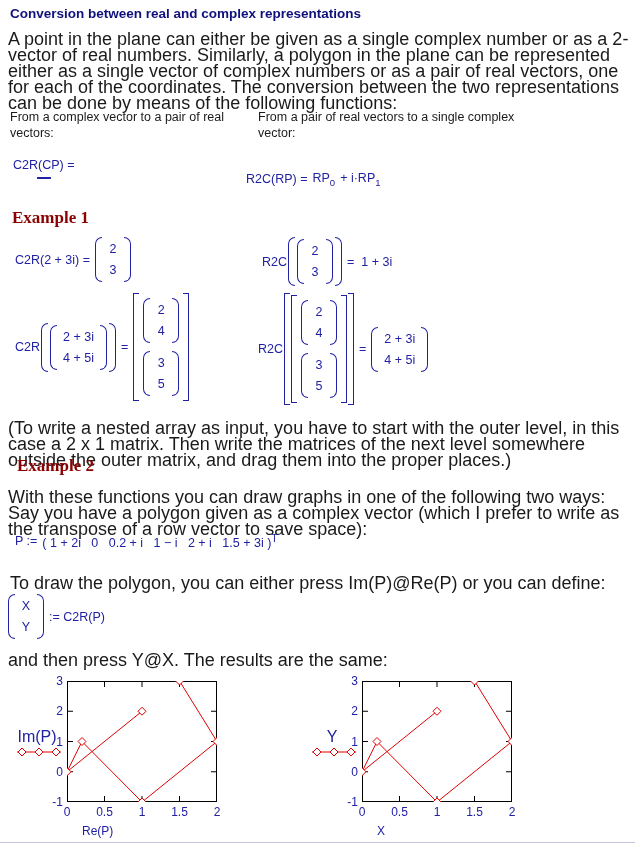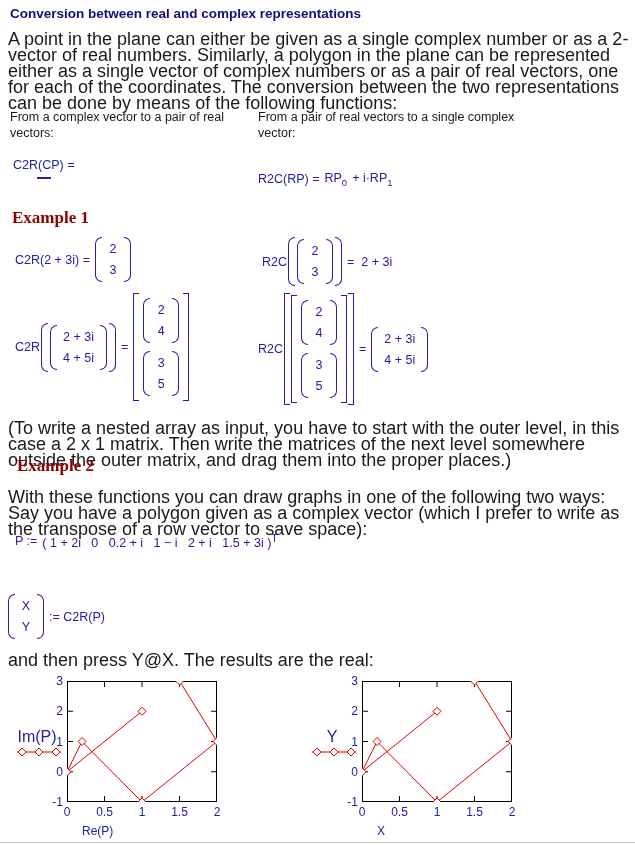--- a/index.html
+++ b/index.html
@@ -53,21 +53,21 @@
   <div class="abs caption" style="left:258px;top:110px;width:262px;">From a pair of real vectors to a single complex vector:</div>
 
   <div class="abs mrow" style="left:13px;top:158px;flex-direction:column;">
     <span class="mtxt">C2R(CP) =</span>
     <span class="pvec">
       <span class="pl"></span>
       <span class="pr"></span>
     </span>
   </div>
 
-  <div class="abs mrow" style="left:258px;top:171px;">
+  <div class="abs mrow" style="left:246px;top:171px;">
     <span class="mtxt">R2C(RP) =</span>
     <span class="mtxt"><span>RP</span><sub>0</sub></span>
     <span class="mtxt"><span>+ i·RP</span><sub>1</sub></span>
   </div>
 
   <div class="abs exheading" style="left:12px;top:208px;">Example 1</div>
 
   <div class="abs mrow" style="left:15px;top:237px;">
     <span class="mtxt">C2R(2 + 3i) =</span>
     <span class="pvec">
@@ -89,21 +89,21 @@
           <span class="pl"></span>
           <span class="vbody">
             <span>2</span>
             <span>3</span>
           </span>
           <span class="pr"></span>
         </span>
       </span>
       <span class="pr"></span>
     </span>
-    <span class="mtxt" style="margin-left:4px;">=  2 + 3i</span>
+    <span class="mtxt" style="margin-left:4px;">=  1 + 3i</span>
   </div>
 
   <div class="abs mrow" style="left:15px;top:293px;gap:1px;">
     <span class="mtxt">C2R</span>
     <span class="pwrap">
       <span class="pl"></span>
       <span class="pc">
         <span class="pvec">
           <span class="pl"></span>
           <span class="vbody">
@@ -185,34 +185,35 @@
 
   <div class="abs exheading" style="left:17px;top:456px;text-align:center;">Example 2</div>
 
   <div class="abs para" style="left:8px;top:489px;width:622px;">With these functions you can draw graphs in one of the following two ways: Say you have a polygon given as a complex vector (which I prefer to write as the transpose of a row vector to save space):</div>
 
   <div class="abs mrow" style="left:15px;top:532px;">
     <span class="mtxt">P :=</span>
     <span class="mtxt"><span>( 1 + 2i   0   0.2 + i   1 − i   2 + i   1.5 + 3i )</span><sup>T</sup></span>
   </div>
 
+  <div class="abs para" style="left:10px;top:575px;width:600px;">To draw the polygon, you can either press Im(P)@Re(P) or you can define:</div>
 
   <div class="abs mrow" style="left:8px;top:594px;">
     <span class="pvec">
       <span class="pl"></span>
       <span class="vbody">
         <span>X</span>
         <span>Y</span>
       </span>
       <span class="pr"></span>
     </span>
     <span class="mtxt">:= C2R(P)</span>
   </div>
 
-  <div class="abs para" style="left:8px;top:652px;width:600px;">and then press Y@X. The results are the real:</div>
+  <div class="abs para" style="left:8px;top:652px;width:600px;">and then press Y@X. The results are the same:</div>
 
   <div class="plot" style="left:12px;top:670px;">
       <svg width="150" height="121" class="frame-svg">
         <rect x="0.5" y="0.5" width="149" height="120" fill="none" stroke="#000000" stroke-width="1"></rect>
         <line x1="0" y1="120" x2="0" y2="115" stroke="#000000"></line>
         <line x1="0" y1="1" x2="0" y2="6" stroke="#000000"></line>
         <line x1="37.5" y1="120" x2="37.5" y2="115" stroke="#000000"></line>
         <line x1="37.5" y1="1" x2="37.5" y2="6" stroke="#000000"></line>
         <line x1="75" y1="120" x2="75" y2="115" stroke="#000000"></line>
         <line x1="75" y1="1" x2="75" y2="6" stroke="#000000"></line>

